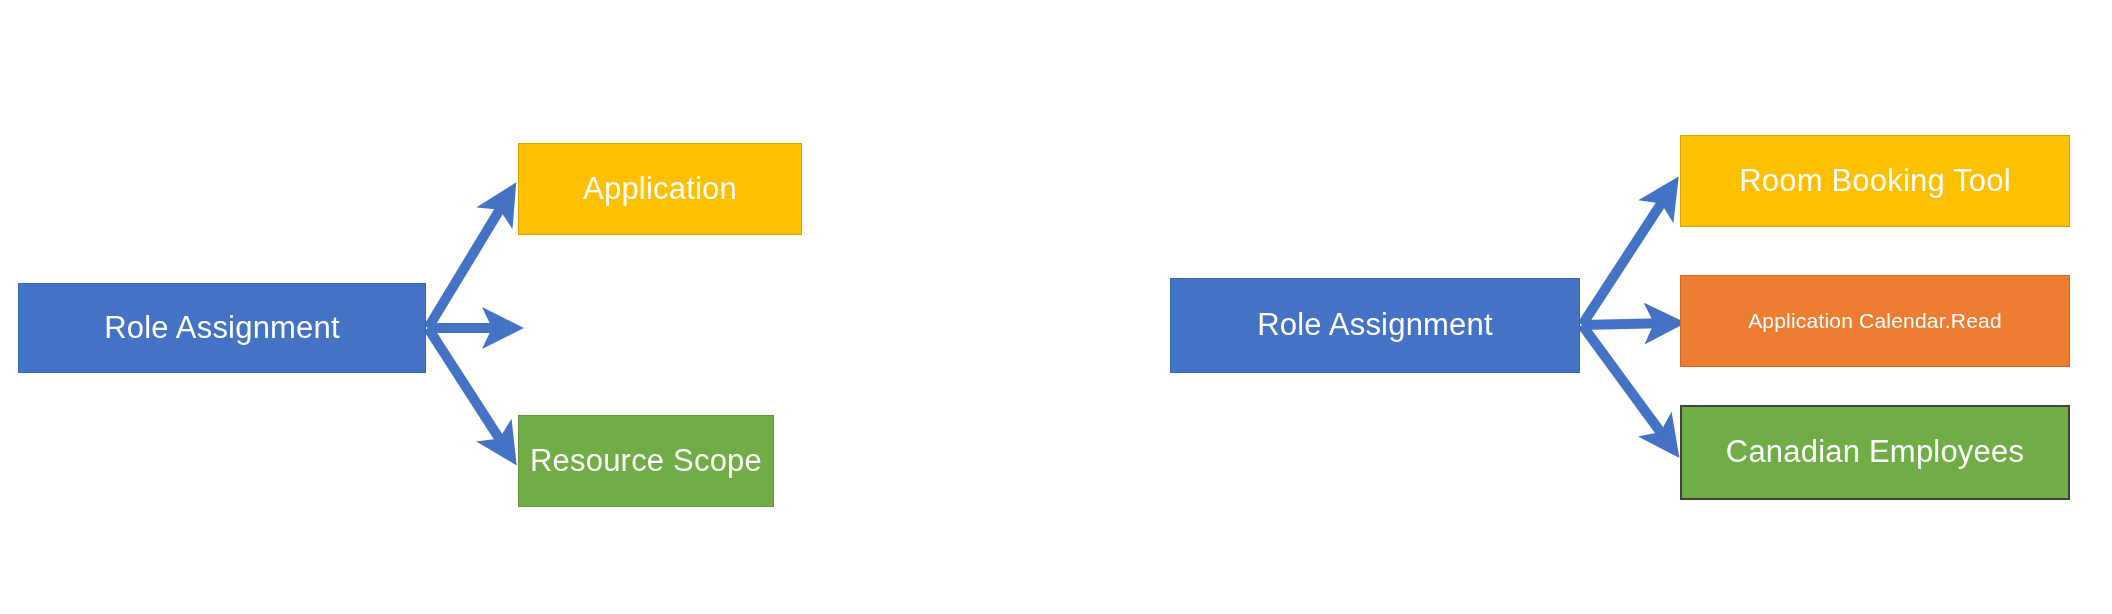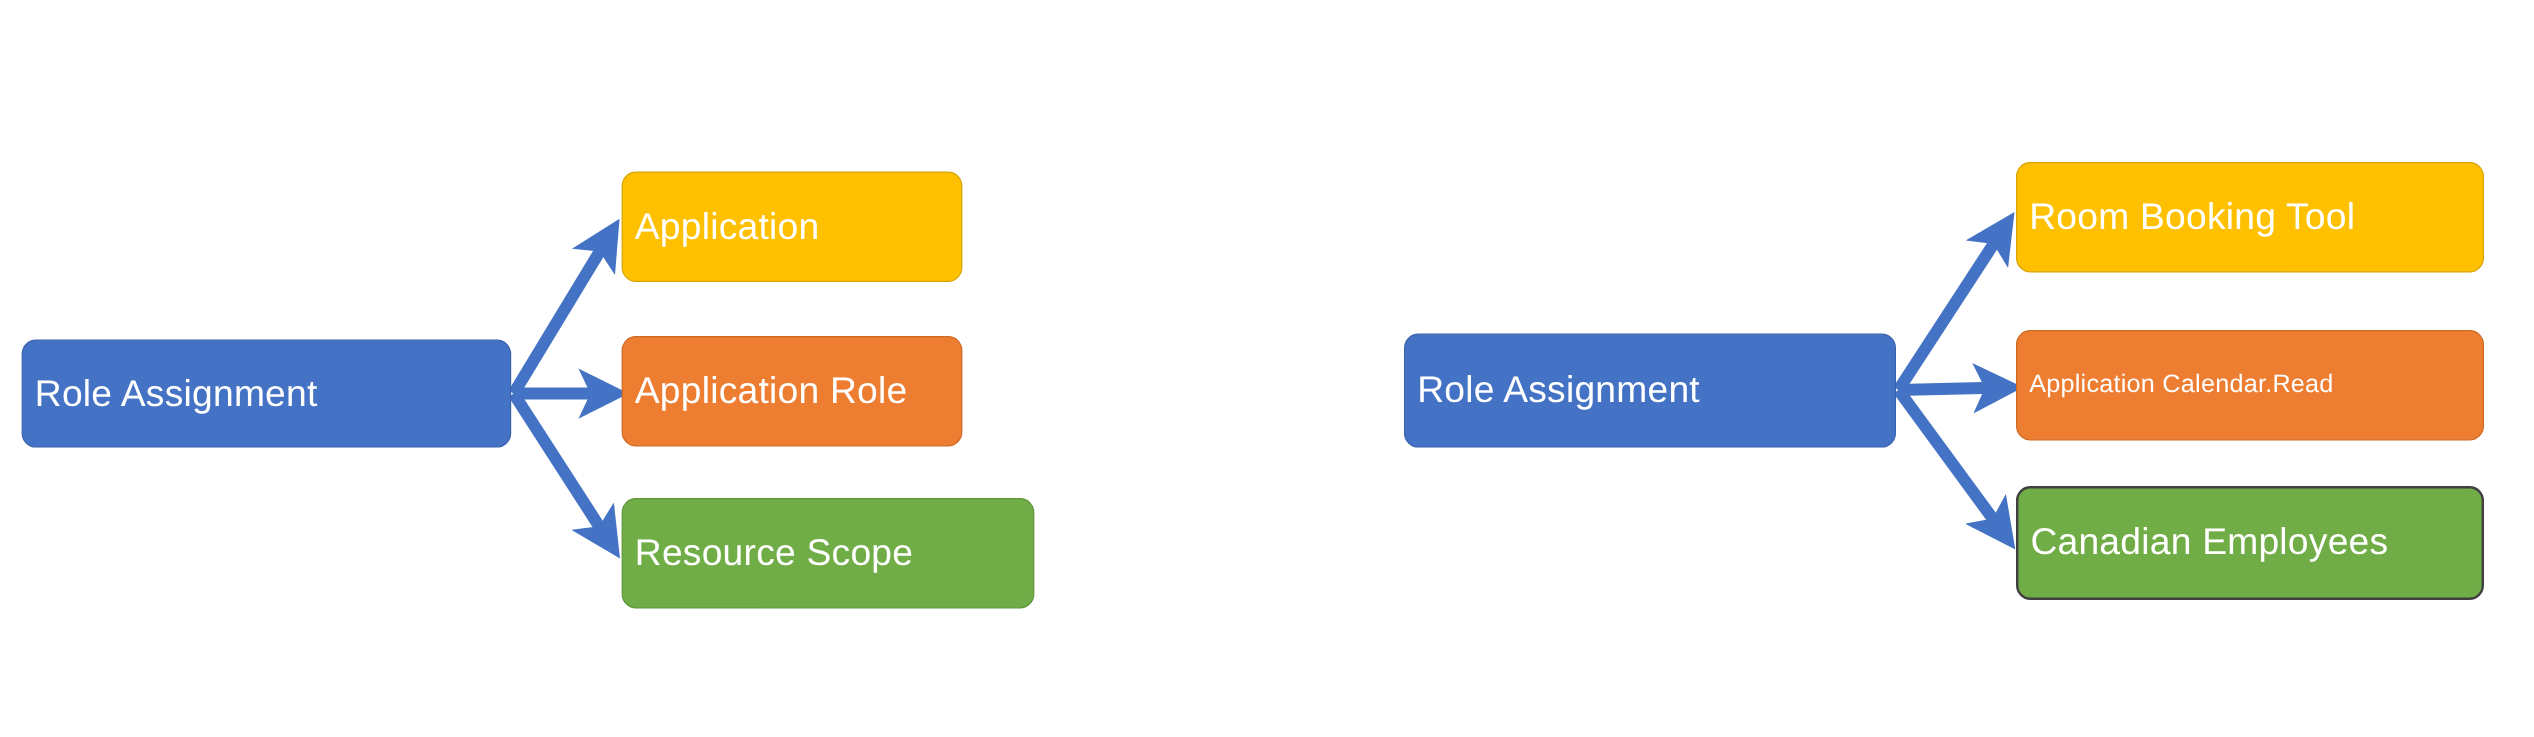--- a/index.html
+++ b/index.html
@@ -23,28 +23,27 @@
     height: 614px;
   }
   #group-generic { left: 0px; width: 1056px; }
   #group-example { left: 1056px; width: 1056px; }
 
   .node {
     position: absolute;
     box-sizing: border-box;
     display: flex;
     align-items: center;
-    justify-content: flex-start;
+    justify-content: center;
     color: #ffffff;
     text-align: center;
     line-height: 1.1;
     white-space: nowrap;
     letter-spacing: 0.2px;
     z-index: 3;
-    border-radius: 12px;
   }
   .node-label {
     display: block;
     padding: 0 10px;
   }
 
   
   #node-role-assignment-generic {
     left: 18px;  top: 283px;  width: 408px; height: 90px;
     background: #4472C4;
@@ -57,21 +56,21 @@
     border: 1px solid #d9a400;
     font-size: 31px;
   }
   #node-application-role {
     left: 518px; top: 280px; width: 284px; height: 92px;
     background: #ED7D31;
     border: 1px solid #cf6a24;
     font-size: 31px;
   }
   #node-resource-scope {
-    left: 518px; top: 415px; width: 344px; height: 92px;
+    left: 518px; top: 415px; width: 256px; height: 92px;
     background: #70AD47;
     border: 1px solid #5f953b;
     font-size: 31px;
   }
 
   
   #node-role-assignment-example {
     left: 114px; top: 278px; width: 410px; height: 95px;
     background: #4472C4;
     border: 1px solid #3a63ad;
@@ -126,23 +125,20 @@
     </svg>
 
     <div class="node" id="node-role-assignment-generic">
       <span class="node-label">Role Assignment</span>
     </div>
 
     <div class="node" id="node-application">
       <span class="node-label">Application</span>
     </div>
 
-    <div class="node" id="node-application-role">
-      <span class="node-label">Application Role</span>
-    </div>
 
     <div class="node" id="node-resource-scope">
       <span class="node-label">Resource Scope</span>
     </div>
   </div>
 
   <div class="diagram-group" id="group-example">
 
     <svg class="connector-layer" width="1056" height="614" viewBox="0 0 1056 614">
       <defs>

